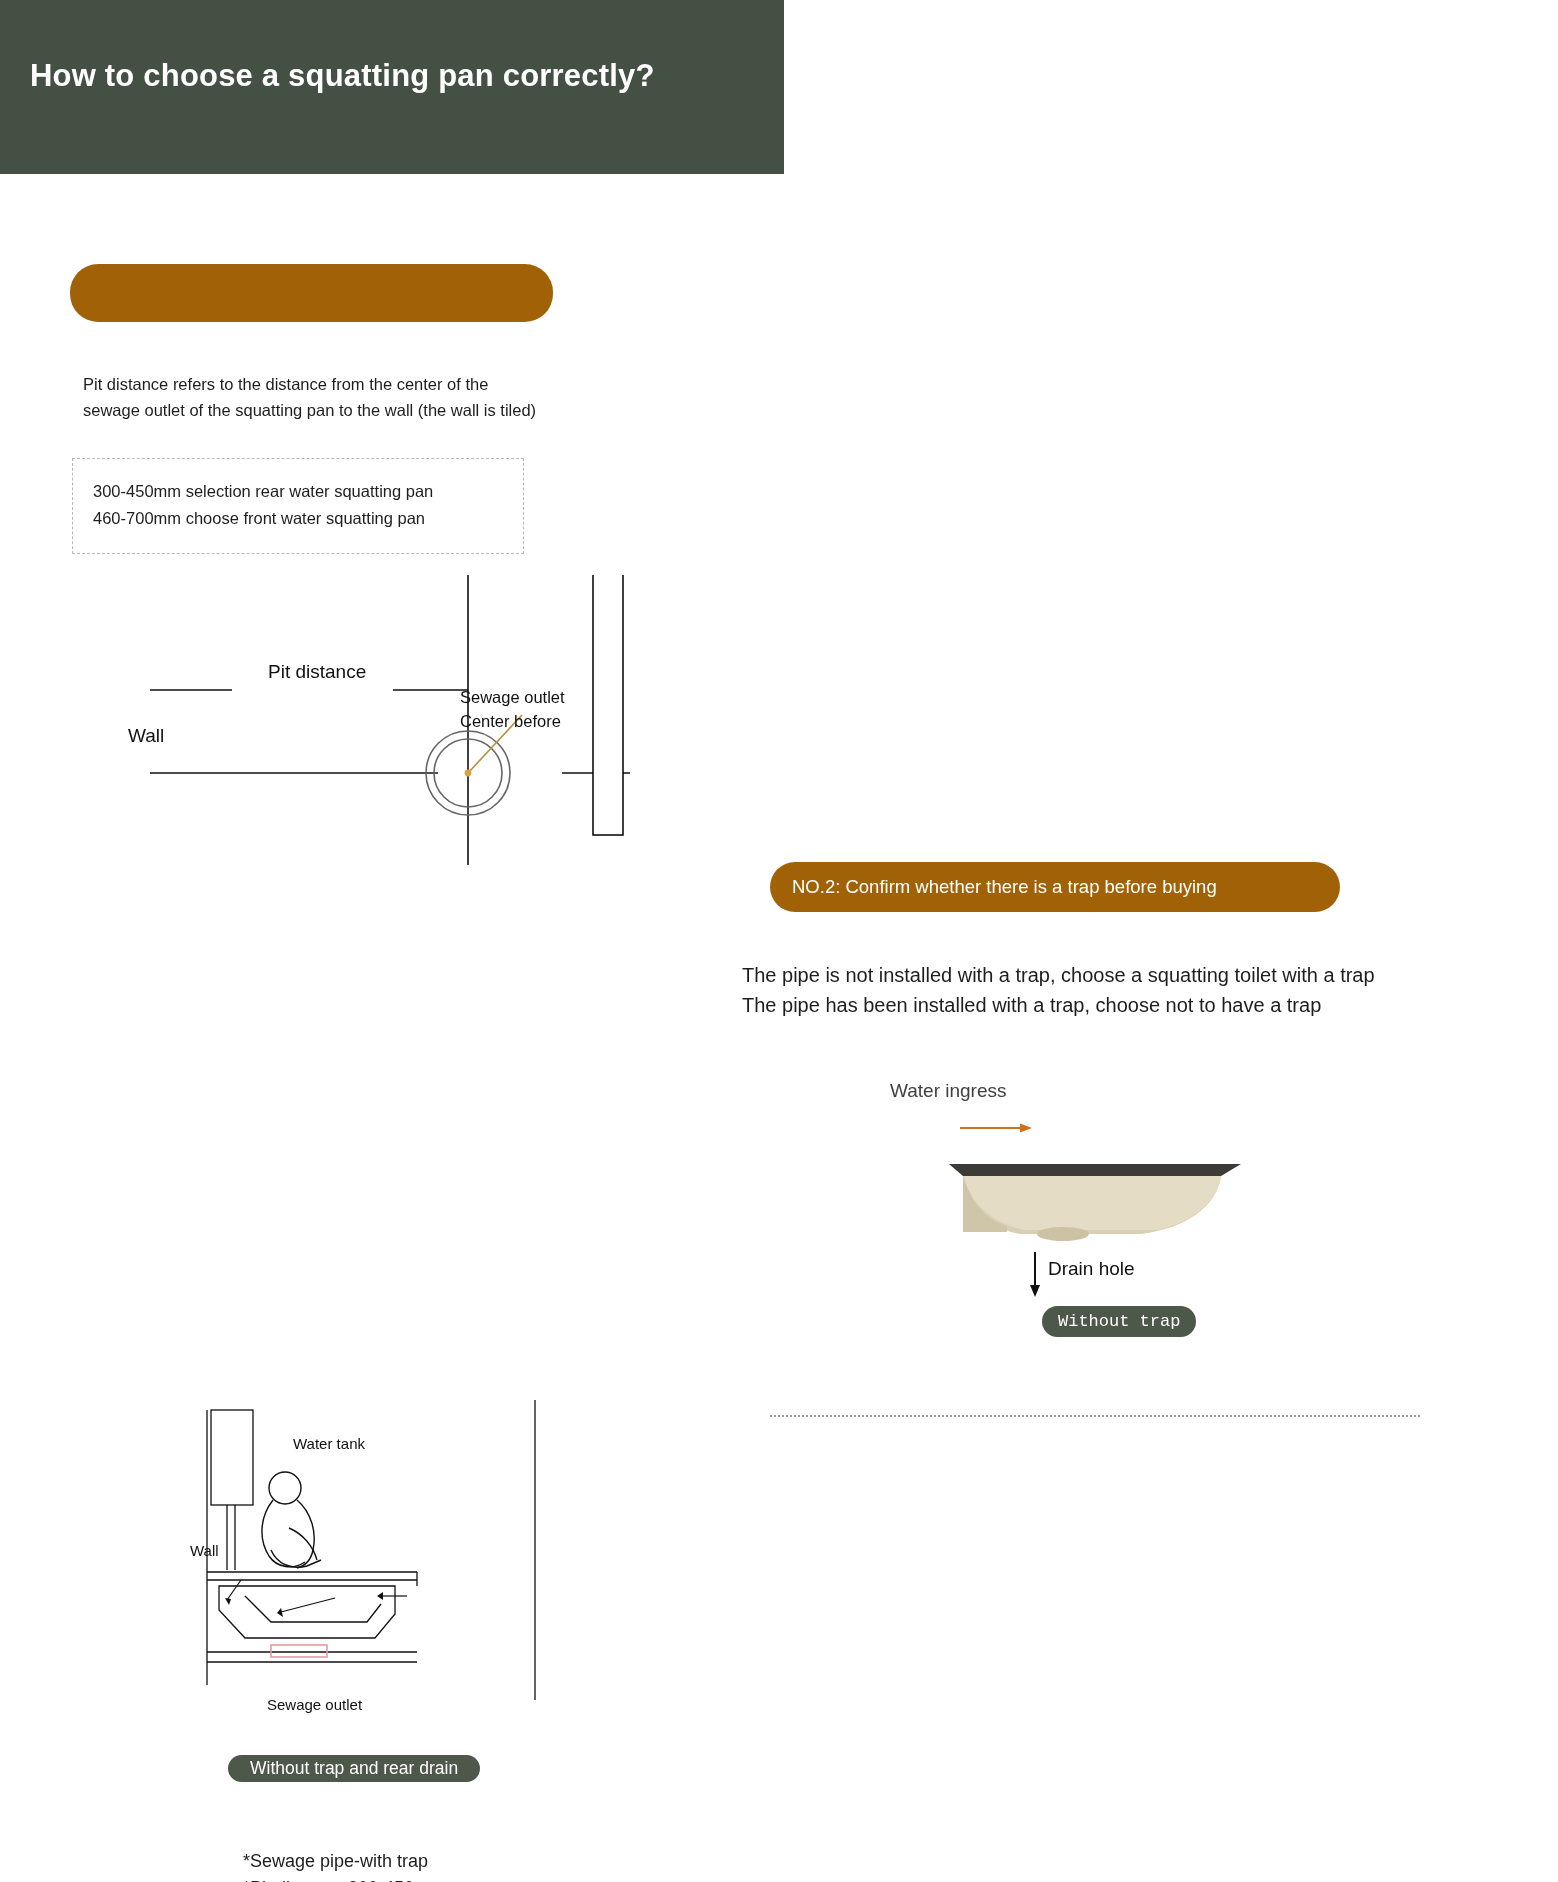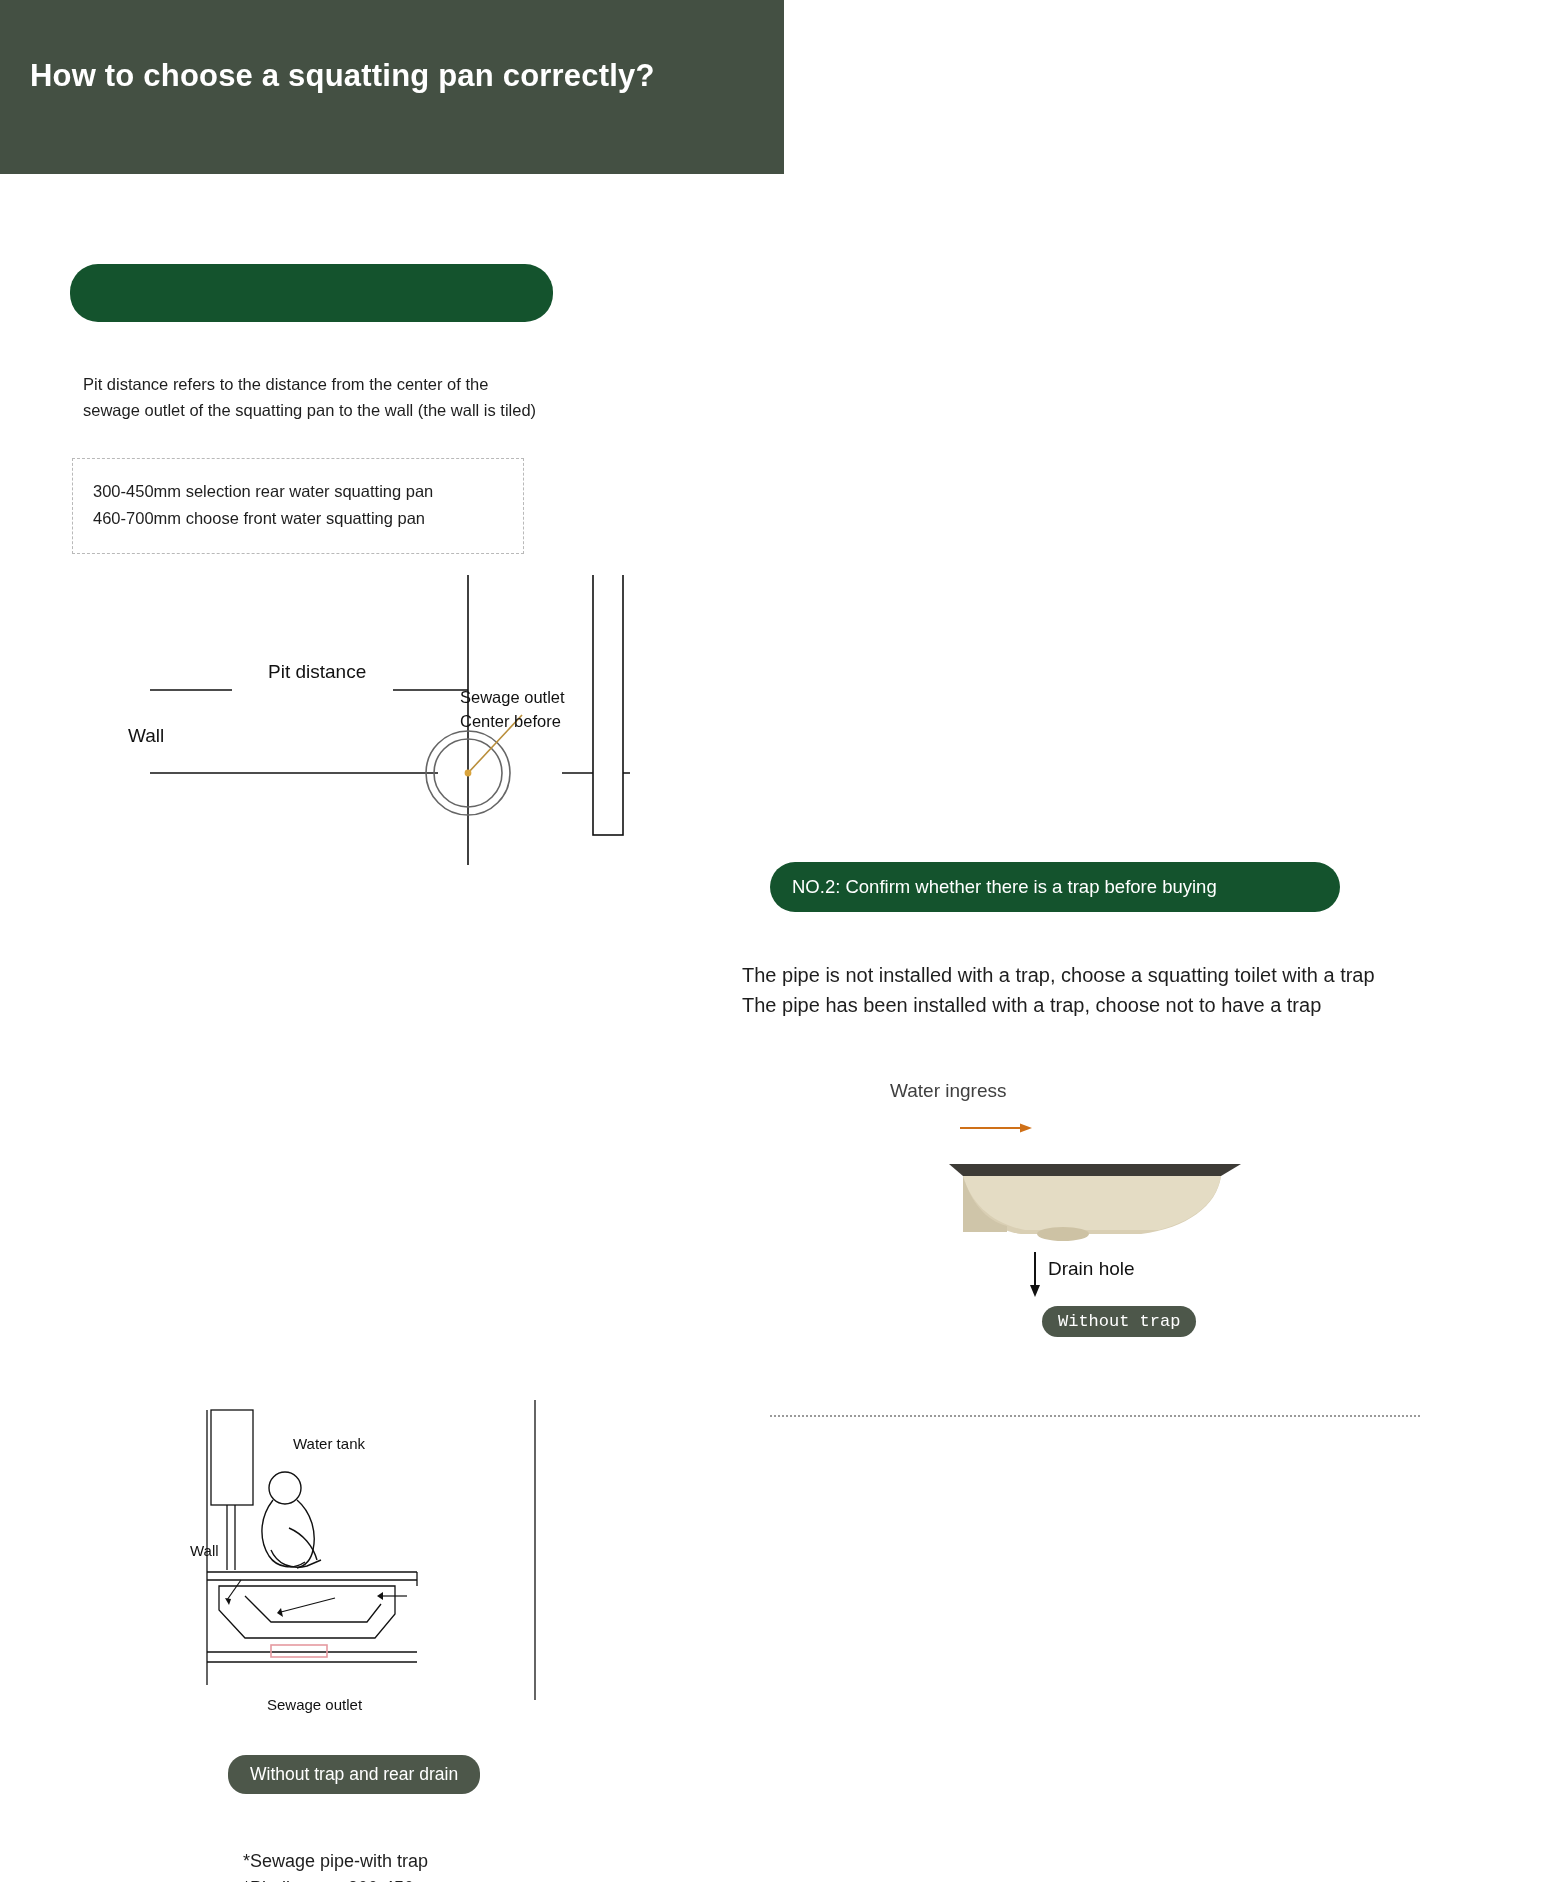--- a/index.html
+++ b/index.html
@@ -32,21 +32,21 @@
     font-size: 31px;
     font-weight: bold;
     color: #ffffff;
     letter-spacing: 0.2px;
     text-align: center;
   }
 
   
   .pill-dark {
     position: absolute;
-    background: #14532d;
+    background: #a16207;
     border-radius: 28px;
     color: #ffffff;
     display: flex;
     align-items: center;
     padding: 0 22px;
     box-sizing: border-box;
   }
   #pill-one {
     left: 70px;
     top: 264px;
@@ -221,21 +221,21 @@
     position: absolute;
     left: 82px;
     top: 296px;
     font-size: 15px;
     color: #111;
   }
 
   #tag-rear-drain {
     left: 228px;
     top: 1755px;
-    padding: 9px 22px;
+    padding: 3px 22px;
     font-size: 17.5px;
     border-radius: 18px;
   }
 
   .footnote {
     position: absolute;
     font-size: 18px;
     color: #1e1e1e;
     white-space: pre-line;
     line-height: 1.5;

